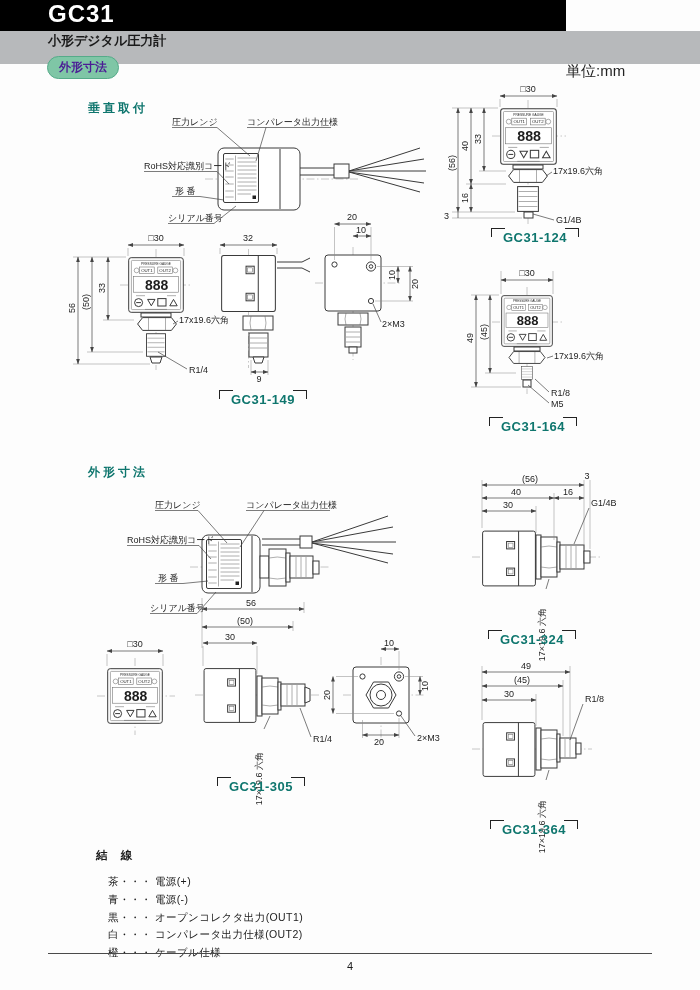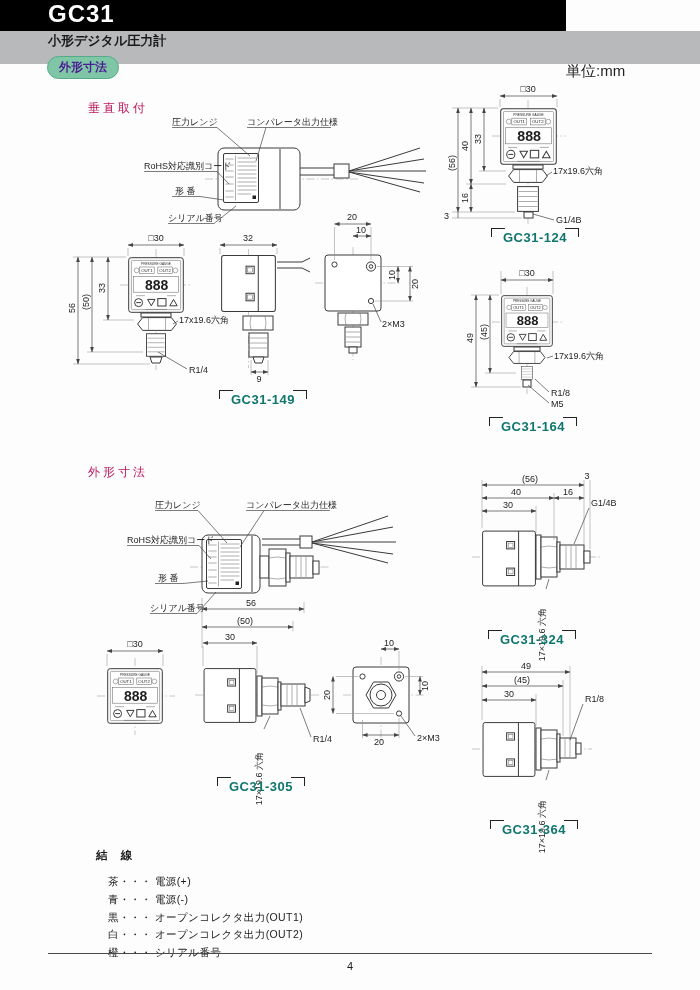--- a/index.html
+++ b/index.html
@@ -6,21 +6,21 @@
   #page{position:relative;width:700px;height:990px;background:#fdfdfd;overflow:hidden;
         font-family:"Liberation Sans","DejaVu Sans",sans-serif;color:#1b1b1b}
   
   .teal-bar{position:absolute;left:0;top:0;width:566px;height:31px;background:#000000}
   .teal-bar .t{position:absolute;left:48px;top:0px;font-size:24px;font-weight:bold;color:#fff;letter-spacing:1px}
   .gray-bar{position:absolute;left:0;top:31px;width:700px;height:33px;background:#b7b9bb}
   .gray-bar .t{position:absolute;left:48px;top:1px;font-size:13px;font-weight:bold;color:#1a1a1a}
   .badge{position:absolute;left:47px;top:56px;padding:2px 11px;background:#7fc6a6;border:1px solid #55ab89;
          border-radius:12px;font-size:12px;font-weight:bold;color:#4c1d95}
   .unit{position:absolute;left:566px;top:62px;font-size:15px;color:#222}
-  .sec{position:absolute;font-size:12px;font-weight:normal;letter-spacing:3px;color:#be185d}
+  .sec{position:absolute;font-size:12px;font-weight:bold;letter-spacing:3px;color:#0f766e}
   
   .mlabel{position:absolute;font-size:13px;font-weight:bold;letter-spacing:.5px;color:#0f766e;padding:0 5px}
   .mlabel::before{content:"";position:absolute;left:-7px;top:-2px;width:13px;height:8px;
                   border-top:1.6px solid #222;border-left:1.6px solid #222}
   .mlabel::after{content:"";position:absolute;right:-7px;top:-2px;width:13px;height:8px;
                  border-top:1.6px solid #222;border-right:1.6px solid #222}
   
   #wiring{position:absolute;left:96px;top:848px;font-size:10.5px}
   #wiring .title{font-weight:bold;font-size:11.5px;letter-spacing:5px;margin-bottom:12px}
   #wiring .item{margin:0 0 3.8px 12px;letter-spacing:.4px}
@@ -485,21 +485,21 @@
   <div class="mlabel" style="left:496px;top:419px">GC31-164</div>
   <div class="mlabel" style="left:495px;top:632px">GC31-324</div>
   <div class="mlabel" style="left:224px;top:779px">GC31-305</div>
   <div class="mlabel" style="left:497px;top:822px">GC31-364</div>
 
   <div id="wiring">
     <div class="title">結 線</div>
     <div class="item">茶・・・ 電源(+)</div>
     <div class="item">青・・・ 電源(-)</div>
     <div class="item">黒・・・ オープンコレクタ出力(OUT1)</div>
-    <div class="item">白・・・ オープンコレクタ出力(OUT2)</div>
-    <div class="item">橙・・・ シリアル番号</div>
+    <div class="item">白・・・ コンパレータ出力仕様(OUT2)</div>
+    <div class="item">橙・・・ ケーブル仕様</div>
   </div>
 
 
   <div class="foot-line"></div>
   <div class="page-no">4</div>
 
 </div>
 
 </body></html>

